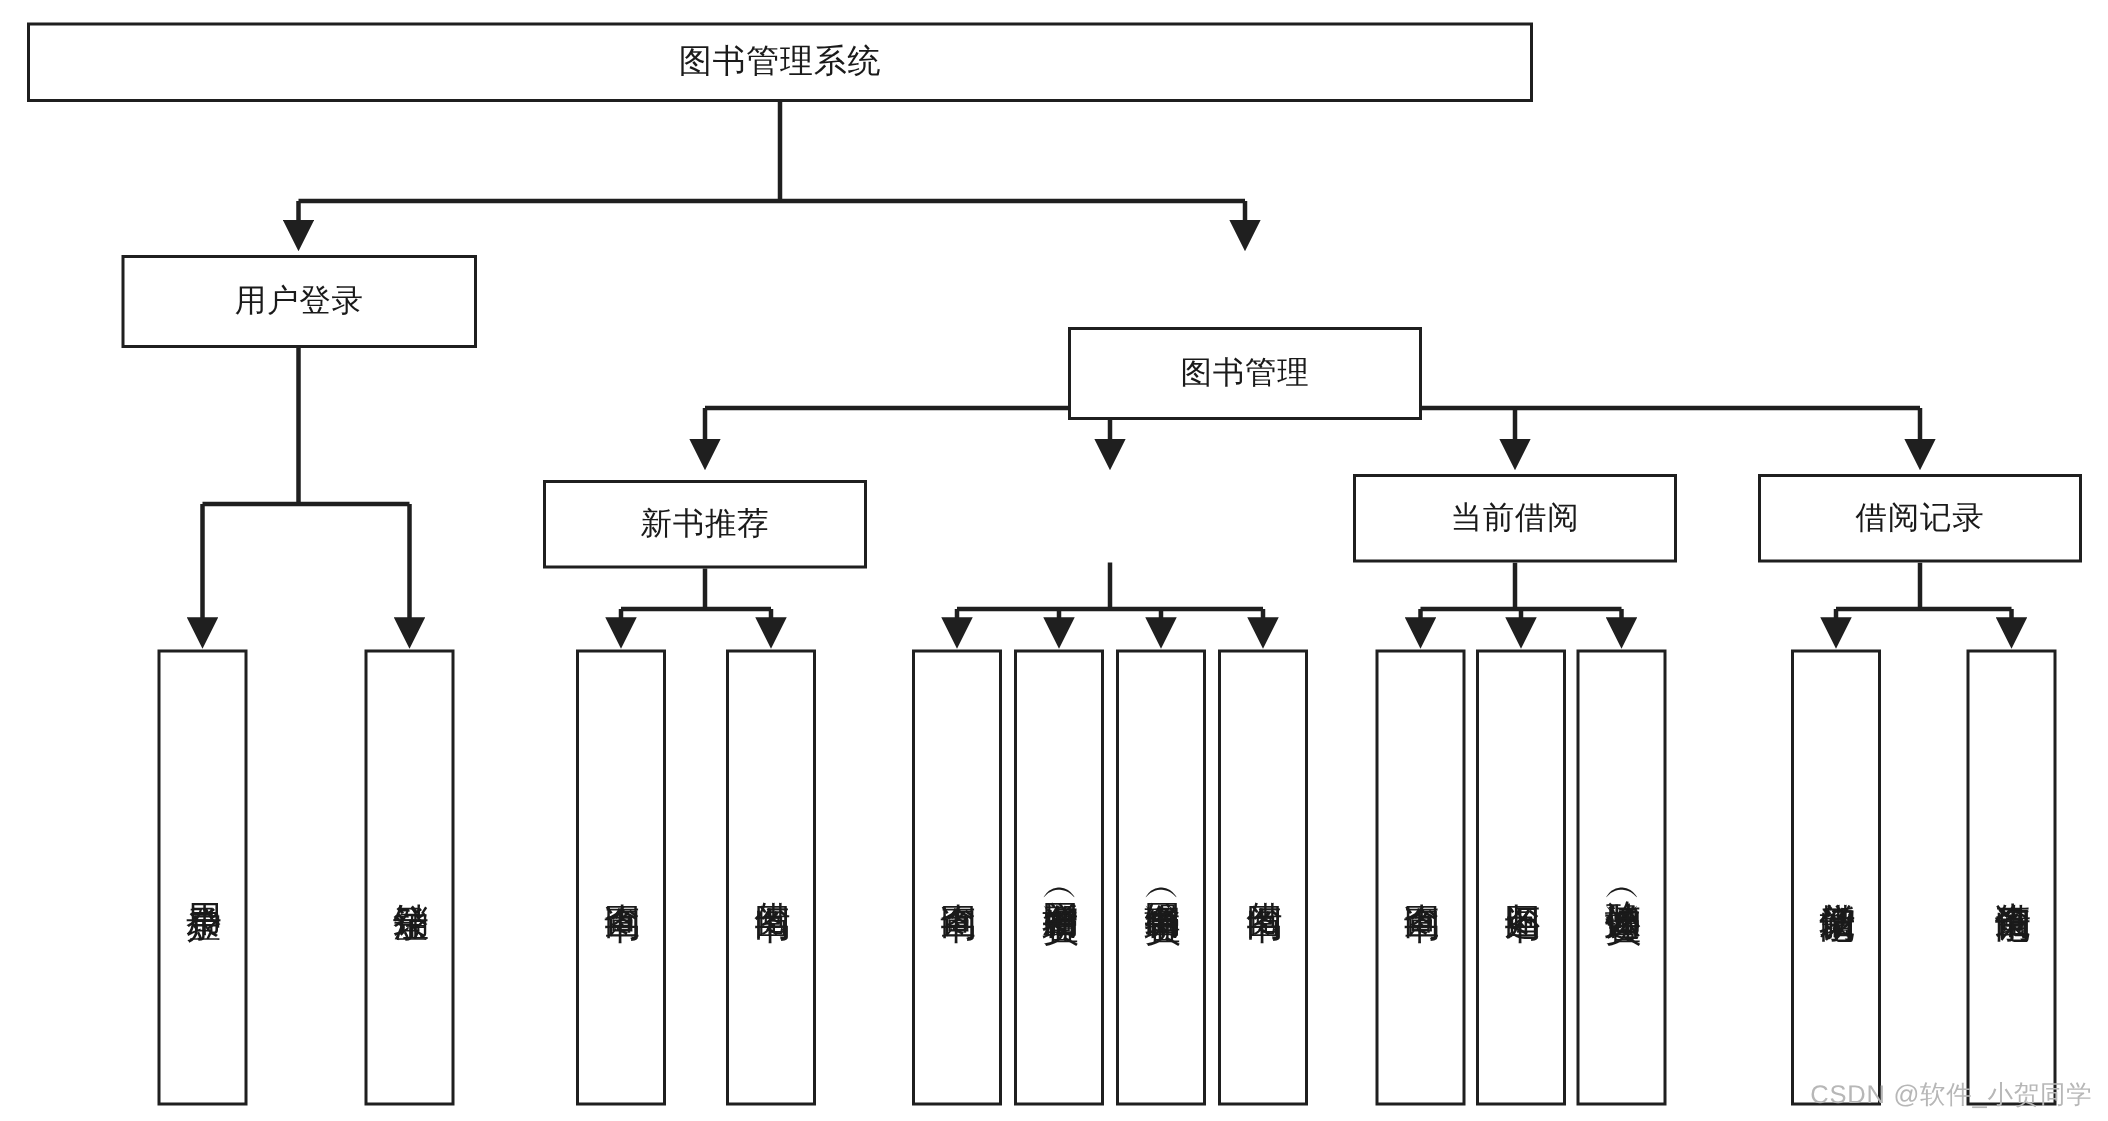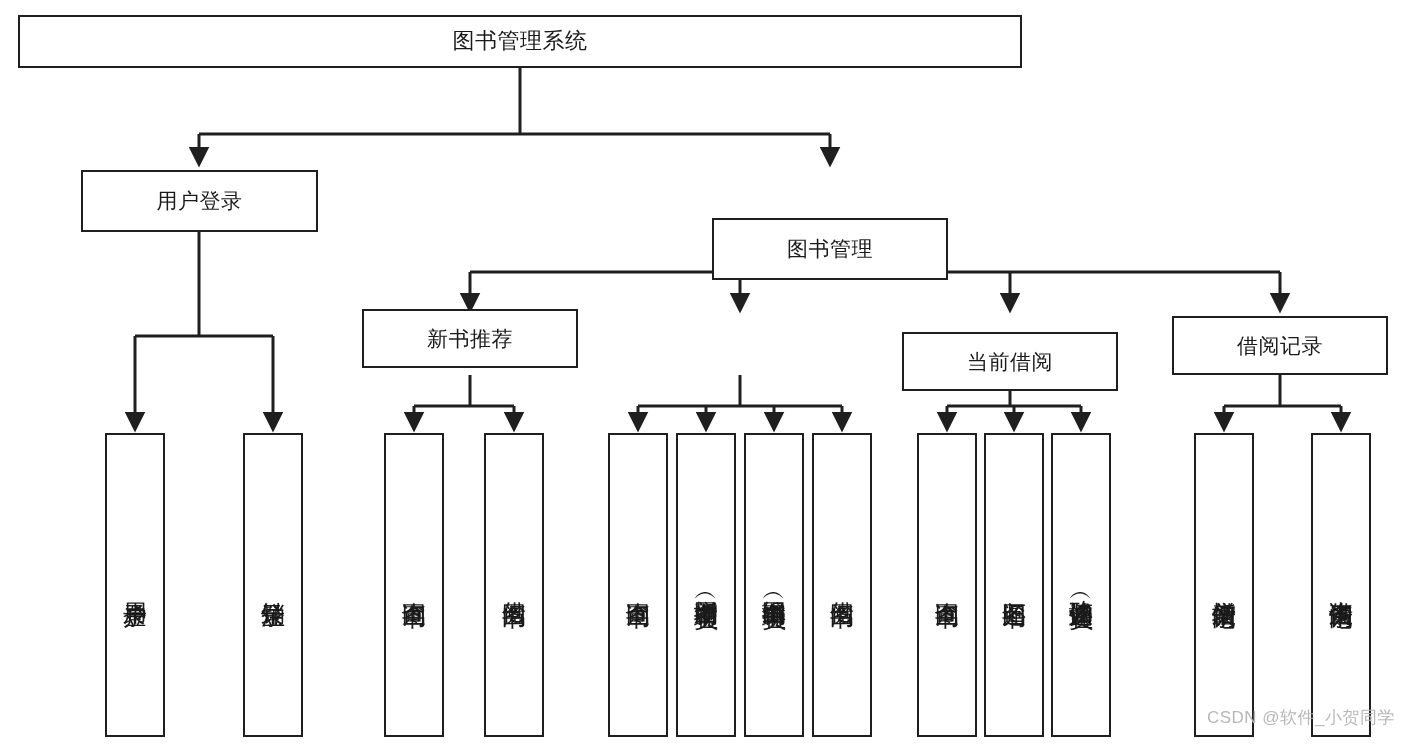--- a/index.html
+++ b/index.html
@@ -58,21 +58,21 @@
     text-orientation: upright;
     font-size: 24px;
     line-height: 1.08;
     letter-spacing: 1px;
     white-space: nowrap;
     max-height: 100%;
   }
   .watermark {
     position: absolute;
     right: 10px;
-    bottom: 18px;
+    bottom: 6px;
     font-size: 17px;
     color: #b7b7b7;
     white-space: nowrap;
     letter-spacing: 0.5px;
   }
 </style>
 </head>
 <body>
 
 <div id="canvas">
@@ -131,24 +131,24 @@
     <span class="label">图书管理系统</span>
   </div>
 
   <div class="node horiz" style="left:81px; top:170px; width:237px; height:62px;">
     <span class="label">用户登录</span>
   </div>
   <div class="node horiz" style="left:712px; top:170px; width:236px; height:62px;margin-top:48px;">
     <span class="label">图书管理</span>
   </div>
 
-  <div class="node horiz" style="left:362px; top:309px; width:216px; height:59px;align-items:center;">
+  <div class="node horiz" style="left:362px; top:320px; width:216px; height:59px;align-items:center;">
     <span class="label">新书推荐</span>
   </div>
-  <div class="node horiz" style="left:902px; top:332px; width:216px; height:59px;">
+  <div class="node horiz" style="left:902px; top:316px; width:216px; height:59px;">
     <span class="label">当前借阅</span>
   </div>
   <div class="node horiz" style="left:1172px; top:316px; width:216px; height:59px;">
     <span class="label">借阅记录</span>
   </div>
 
   <div class="node vert" style="left:105px; top:433px; width:60px; height:304px;">
     <span class="label">用户登录</span>
   </div>
   <div class="node vert" style="left:243px; top:433px; width:60px; height:304px;">

